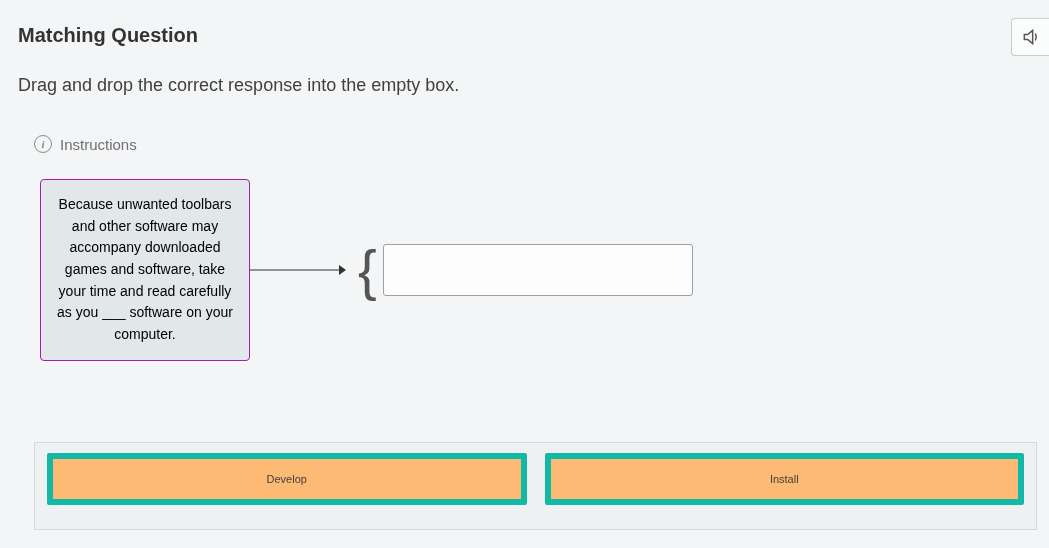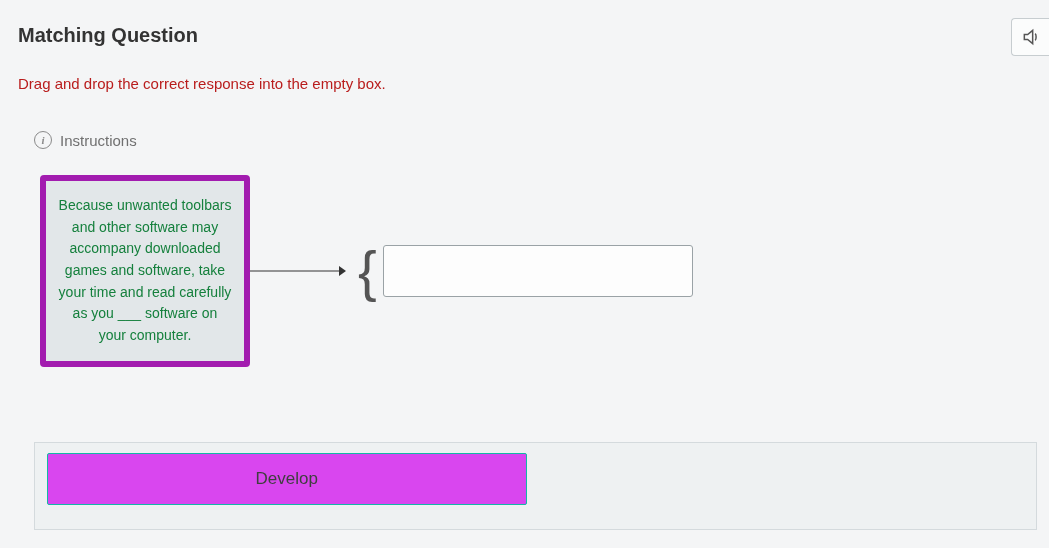--- a/index.html
+++ b/index.html
@@ -17,22 +17,22 @@
       height: 100%;
       padding: 24px 18px 15px 18px;
     }
     .title {
       font-size: 20px;
       font-weight: 700;
       color: #333;
       margin-bottom: 28px;
     }
     .prompt {
-      font-size: 15px;
-      color: #b91c1c;
+      font-size: 18px;
+      color: #404040;
       margin-bottom: 38px;
     }
     .inst-row {
       display: inline-flex;
       align-items: center;
       gap: 8px;
       color: #707070;
       font-size: 15px;
       margin: 0 0 26px 16px;
       cursor: pointer;
@@ -51,26 +51,26 @@
     .match-row {
       display: flex;
       align-items: center;
       margin-left: 22px;
       gap: 0;
     }
     .stem-box {
       width: 210px;
       min-height: 160px;
       background: #e2e7e9;
-      border: 6px solid #a21caf;
+      border: 1px solid #a21caf;
       border-radius: 4px;
       padding: 14px 12px;
       font-size: 14px;
       line-height: 1.55;
-      color: #15803d;
+      color: #000000;
       text-align: center;
       display: flex;
       align-items: center;
       justify-content: center;
     }
     .connector {
       position: relative;
       width: 110px;
       height: 2px;
     }
@@ -114,27 +114,27 @@
       bottom: 18px;
       border: 1px solid #d4dadd;
       background: #eef1f2;
       padding: 10px 12px;
       display: grid;
       grid-template-columns: 1fr 1fr;
       grid-template-rows: auto auto;
       gap: 14px 18px;
     }
     .choice {
-      border: 1px solid #14b8a6;
-      background: #d946ef;
+      border: 6px solid #14b8a6;
+      background: #fdba74;
       height: 52px;
       display: flex;
       align-items: center;
       justify-content: center;
-      font-size: 17px;
+      font-size: 11px;
       color: #3f3f3f;
       cursor: grab;
       border-radius: 2px;
     }
     .audio-btn {
       position: absolute;
       top: 18px; right: 0;
       width: 38px; height: 38px;
       border: 1px solid #c7cdd0;
       border-right: none;
@@ -169,15 +169,16 @@
 
   <div class="match-row">
     <div class="stem-box">Because unwanted toolbars and other software may accompany downloaded games and software, take your time and read carefully as you ___ software on your computer.</div>
     <div class="connector"></div>
     <span class="brace">{</span>
     <div class="drop-target"></div>
   </div>
 
   <div class="choices-wrap">
     <div class="choice">Develop</div>
+    <div class="choice">Install</div>
   </div>
 
 </div>
 
 </body></html>

